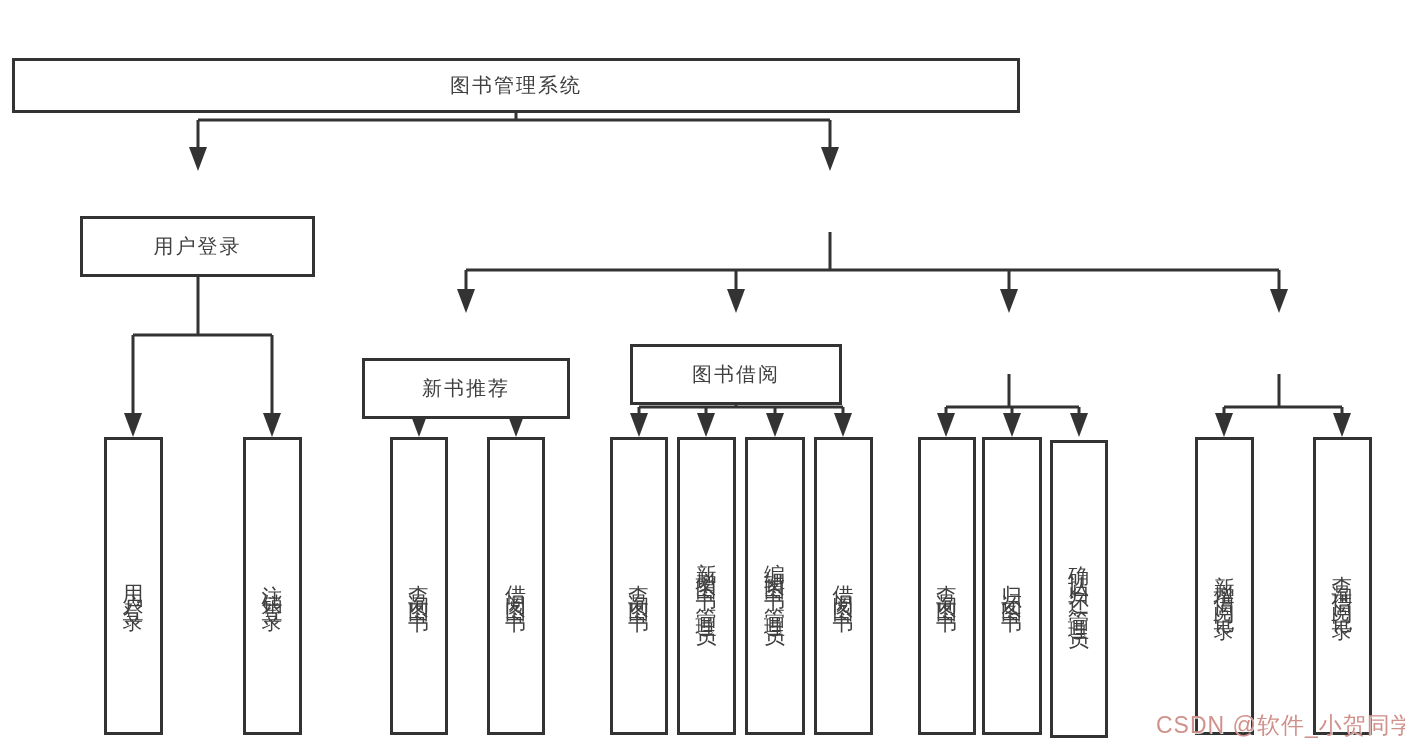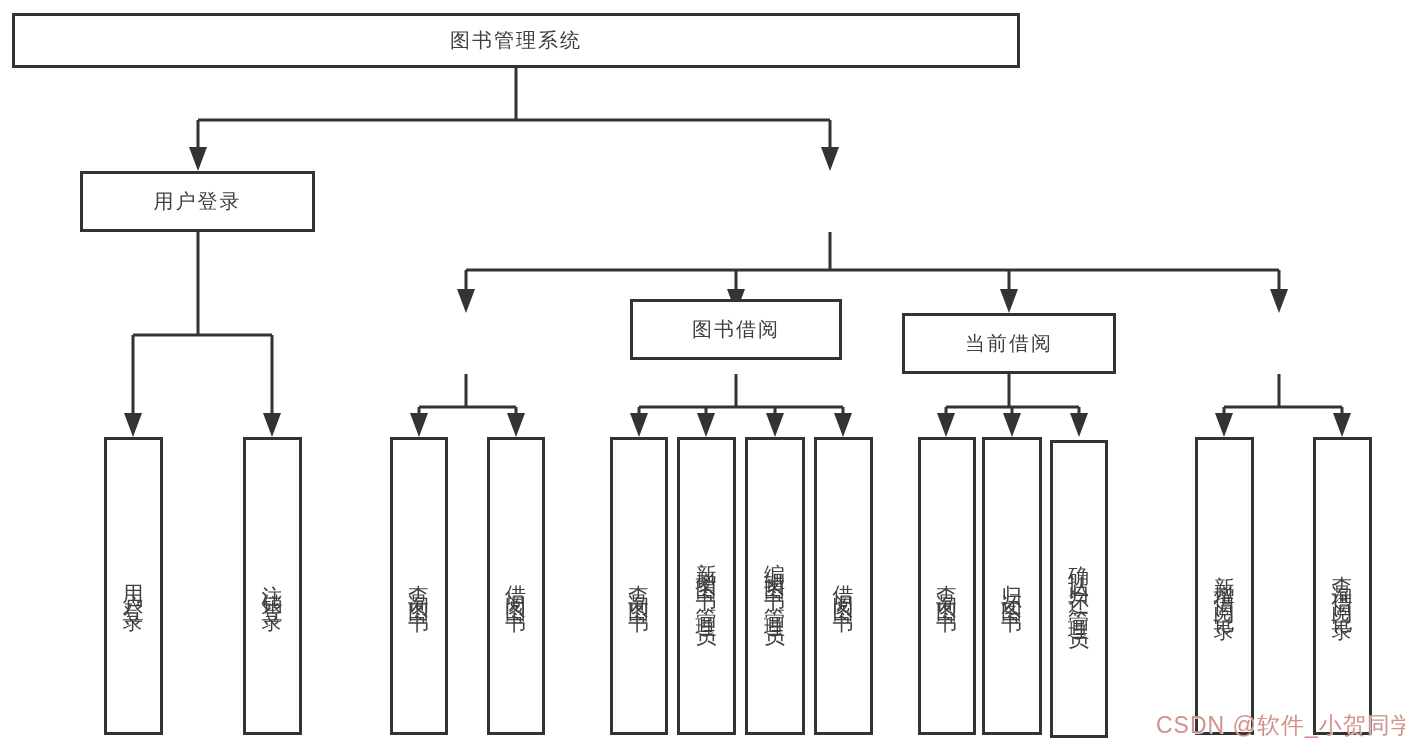--- a/index.html
+++ b/index.html
@@ -7,21 +7,21 @@
   #canvas {
     position:relative; width:1405px; height:747px; background:#ffffff; overflow:hidden;
   }
   #connectors { position:absolute; left:0; top:0; width:1405px; height:747px; }
   .node {
     position:absolute; box-sizing:border-box;
     background:#ffffff; border:3px solid #333333;
     display:flex; align-items:center; justify-content:center;
     color:#3f3f3f;
   }
-  .node.h { font-size:20px; letter-spacing:2px; white-space:nowrap; }
+  .node.h { font-size:20px; letter-spacing:2px; white-space:nowrap;margin-top:45px; }
   .node.root { font-size:20px; }
   .node.v span {
     writing-mode:vertical-lr; text-orientation:mixed;
     font-size:21px; letter-spacing:9px; line-height:1;
     display:block;
   }
   .watermark {
     position:absolute; left:1156px; top:710px;
     font-size:23px; letter-spacing:1px; white-space:nowrap;
     text-shadow:1px 1px 0 rgba(255,255,255,0.8);
@@ -73,25 +73,25 @@
   </svg>
 
   <div class="node h root" style="left:12px; top:13px; width:1008px; height:55px">
     <span>图书管理系统</span>
   </div>
 
   <div class="node h" style="left:80px; top:171px; width:235px; height:61px">
     <span>用户登录</span>
   </div>
 
+  <div class="node h" style="left:362px; top:313px; width:208px; height:61px">
+    <span>新书推荐</span>
+  </div>
   <div class="node h" style="left:630px; top:299px; width:212px; height:61px">
     <span>图书借阅</span>
-  </div>
-  <div class="node h" style="left:902px; top:313px; width:214px; height:61px">
-    <span>当前借阅</span>
   </div>
 
   <div class="node v" style="left:104px; top:437px; width:59px; height:298px">
     <span>用户登录</span>
   </div>
   <div class="node v" style="left:243px; top:437px; width:59px; height:298px">
     <span>注销登录</span>
   </div>
 
   <div class="node v" style="left:390px; top:437px; width:58px; height:298px">

